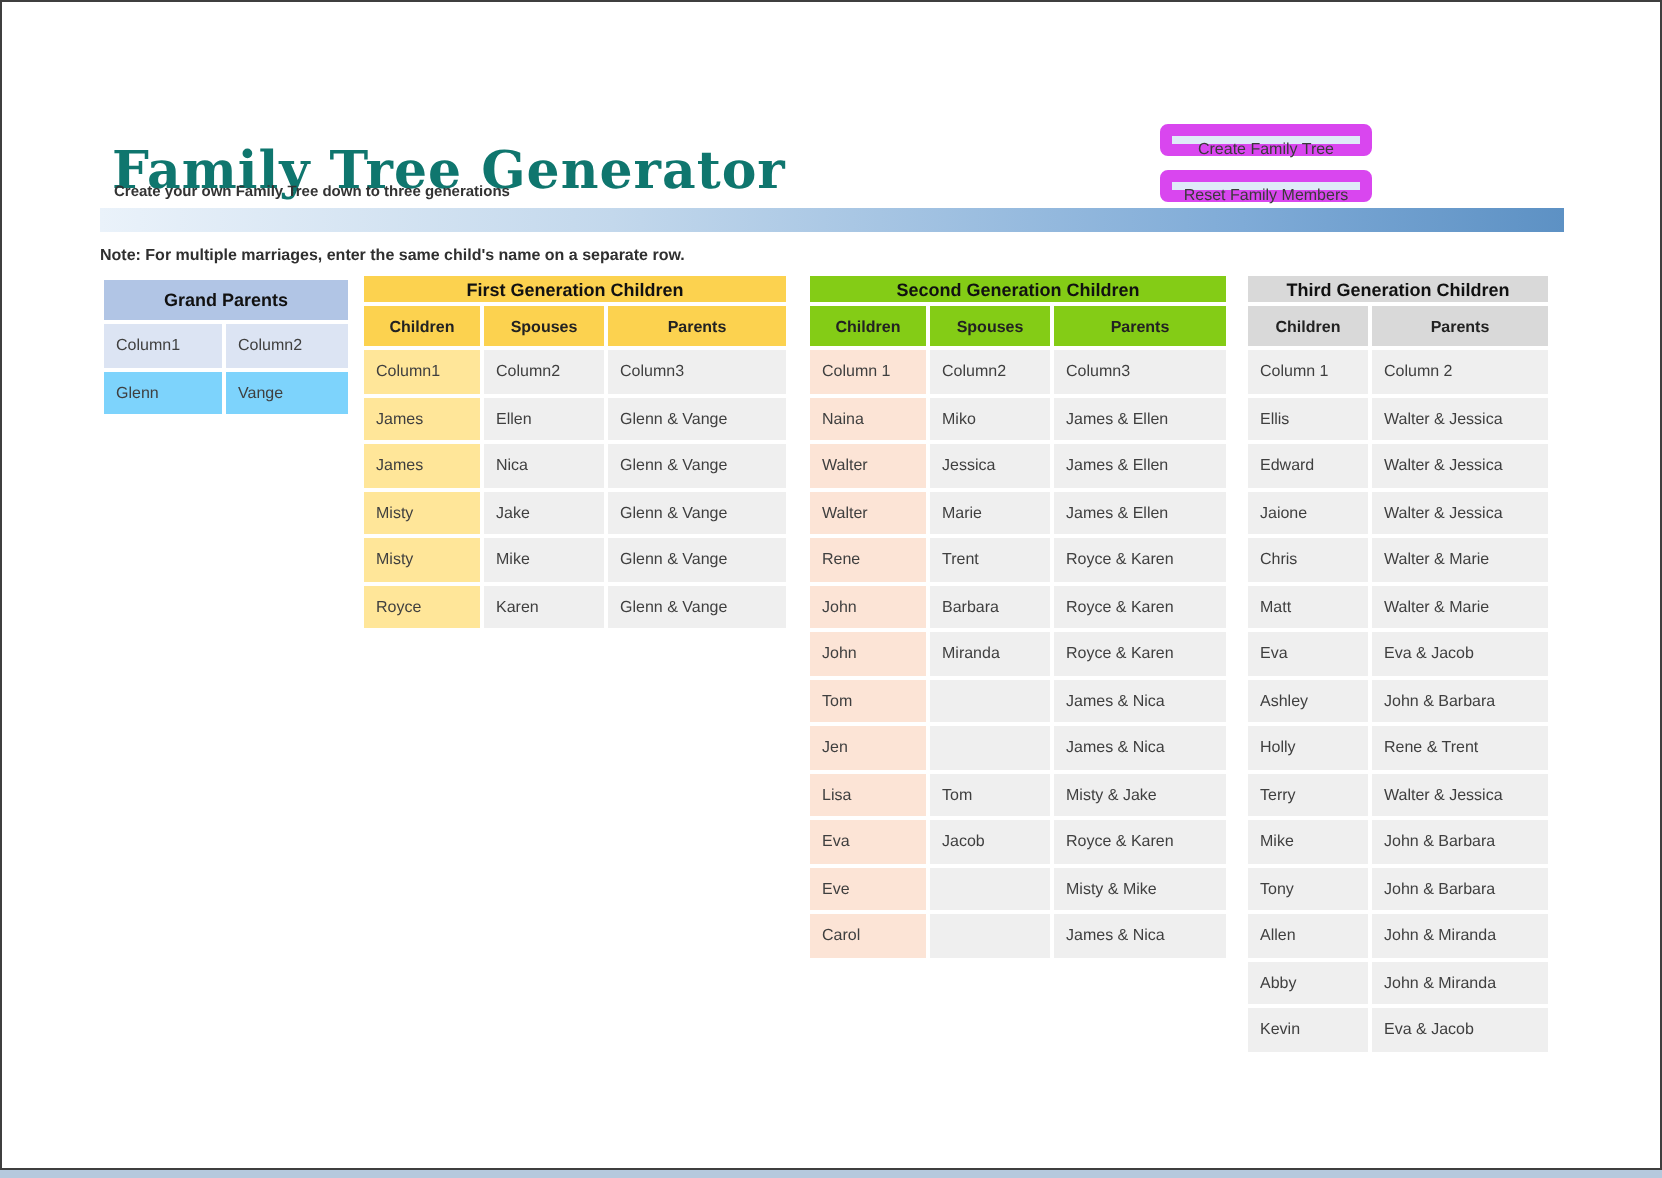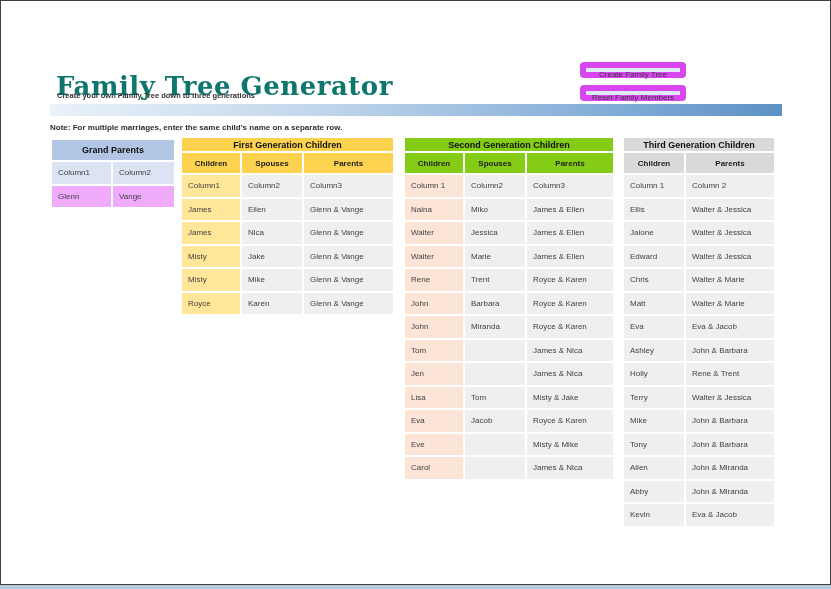--- a/index.html
+++ b/index.html
@@ -23,21 +23,21 @@
   table.sheet{position:absolute;border-collapse:separate;border-spacing:2px;table-layout:fixed;}
   table.sheet th,table.sheet td{overflow:hidden;white-space:nowrap;margin:0;}
   th.tbl-title{height:13px;font-size:9px;font-weight:bold;color:#111;text-align:center;vertical-align:middle;padding:0;}
   tr.subhead th{height:20px;font-size:8px;font-weight:bold;color:#222;text-align:center;vertical-align:middle;padding:0;}
   table.sheet tbody td{height:21.5px;font-size:8px;color:#3f3f3f;padding:0 0 0 6px;vertical-align:middle;}
 
   
   #gp{left:50px;top:138px;width:126px;}
   #gp th.tbl-title{height:20px;background:#b1c5e5;}
   #gp tbody td{background:#dce4f3;}
-  #gp tbody tr:nth-child(2) td{background:#f0abfc;}
+  #gp tbody tr:nth-child(2) td{background:#7dd3fc;}
 
   
   #g1{left:180px;top:136px;width:215px;}
   #g1 th.tbl-title,#g1 tr.subhead th{background:#fcd24f;}
   #g1 tbody td{background:#efefef;}
   #g1 tbody td:first-child{background:#ffe699;}
 
   
   #g2{left:403px;top:136px;width:212px;}
   #g2 th.tbl-title,#g2 tr.subhead th{background:#84cc16;}
@@ -237,28 +237,28 @@
   <tbody>
       <tr>
         <td>Column 1</td>
         <td>Column 2</td>
       </tr>
       <tr>
         <td>Ellis</td>
         <td>Walter &amp; Jessica</td>
       </tr>
       <tr>
+        <td>Edward</td>
+        <td>Walter &amp; Jessica</td>
+      </tr>
+      <tr>
         <td>Jaione</td>
         <td>Walter &amp; Jessica</td>
       </tr>
       <tr>
-        <td>Edward</td>
-        <td>Walter &amp; Jessica</td>
-      </tr>
-      <tr>
         <td>Chris</td>
         <td>Walter &amp; Marie</td>
       </tr>
       <tr>
         <td>Matt</td>
         <td>Walter &amp; Marie</td>
       </tr>
       <tr>
         <td>Eva</td>
         <td>Eva &amp; Jacob</td>

